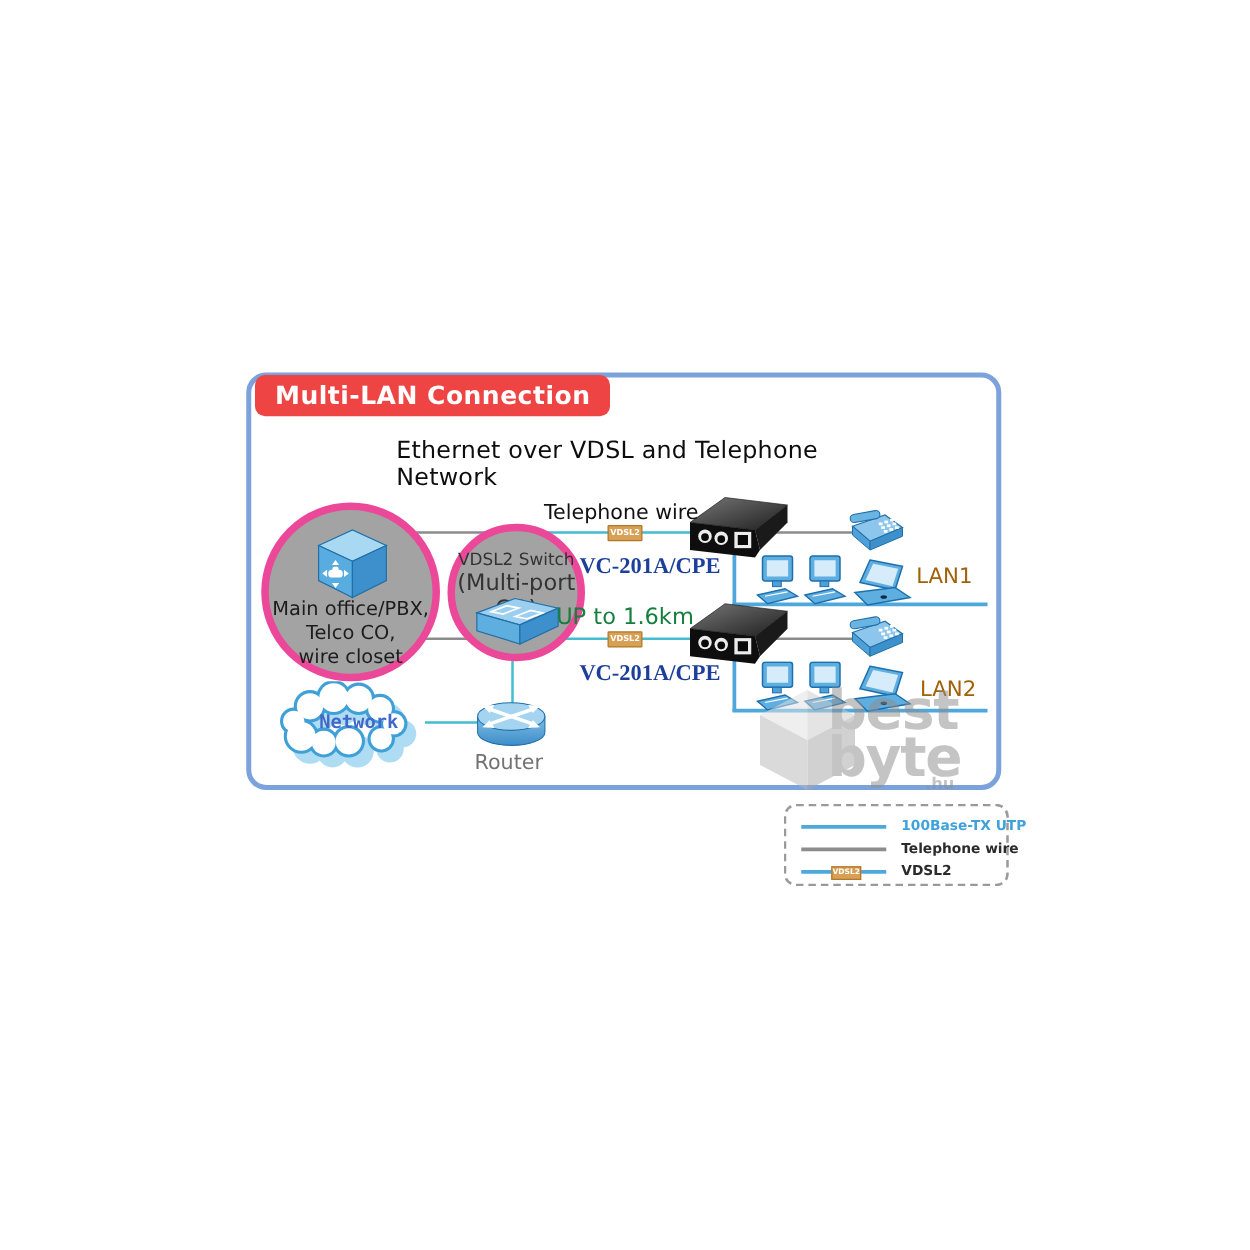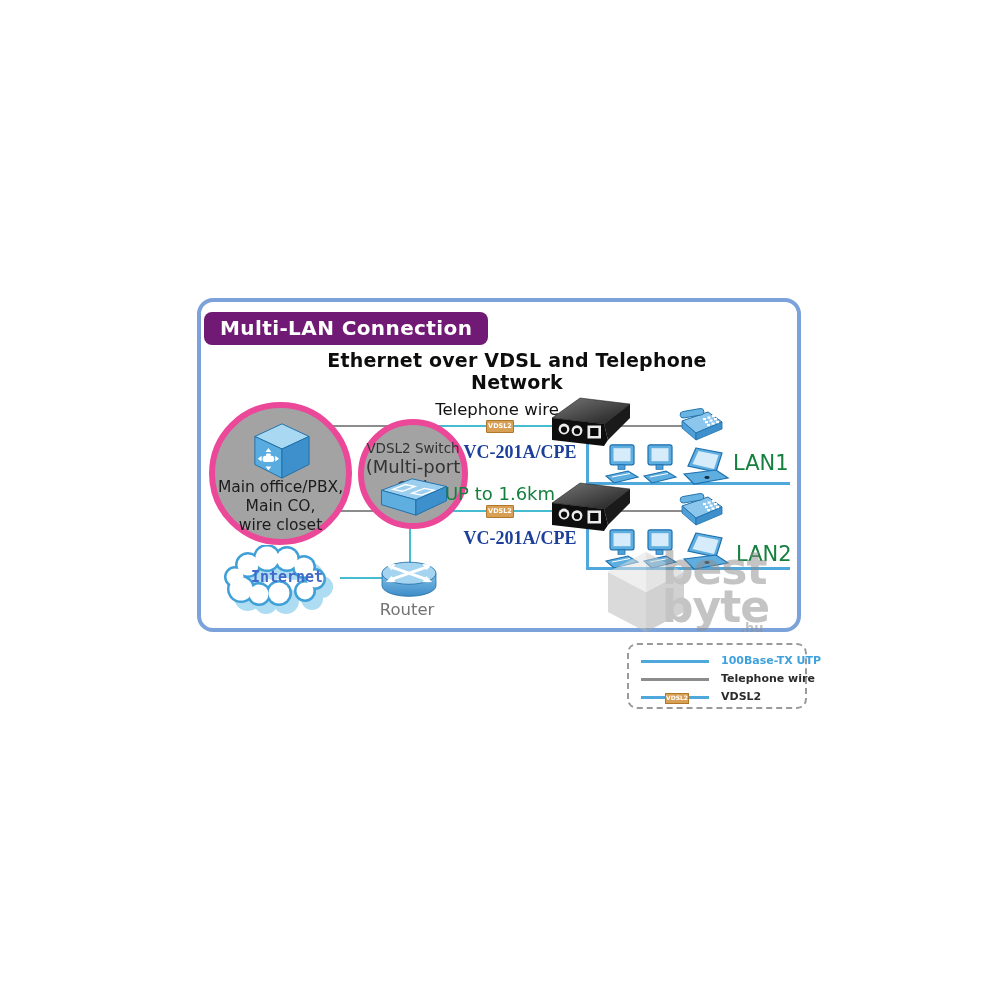--- a/index.html
+++ b/index.html
@@ -1,40 +1,40 @@
 <!DOCTYPE html>
 <html><head>
 <meta charset="utf-8">
 <style>
   html,body{margin:0;padding:0;background:#fff;}
   #canvas{position:relative;width:1000px;height:1000px;background:#fff;overflow:hidden;
           font-family:"DejaVu Sans","Liberation Sans",sans-serif;}
   .abs{position:absolute;}
   
   .frame{left:197px;top:298px;width:596px;height:326px;border:4px solid #7BA2DA;border-radius:16px;background:#fff;}
-  .banner{left:204px;top:312px;height:33px;line-height:33px;padding:0 16px;background:#701a75;
+  .banner{left:204px;top:300px;height:33px;line-height:33px;padding:0 16px;background:#ef4444;
           border-radius:8px;color:#fff;font-size:20px;font-weight:bold;letter-spacing:.4px;z-index:7;}
-  .heading{left:317px;top:349px;width:400px;text-align:center;font-size:19px;color:#0d0d0d;
-           letter-spacing:.2px;z-index:3;font-weight:bold;}
+  .heading{left:317px;top:349px;width:400px;text-align:left;font-size:19px;color:#0d0d0d;
+           letter-spacing:.2px;z-index:3;}
   
   .line{z-index:1;}
   .h2{height:2px;} .v2{width:2px;} .h25{height:3px;} .v25{width:3px;}
   .gray{background:#8C8C8C;} .teal{background:#45BCCF;} .utp{background:#4FA8DC;}
   
   .circle{border:6px solid #ec4899;border-radius:50%;background:#a3a3a3;z-index:2;}
   .pbx-circle{left:209px;top:402px;width:131px;height:131px;}
   .sw-circle{left:358px;top:419px;width:98px;height:98px;}
   .pbx-text{left:0;top:70px;width:100%;text-align:center;font-size:15.5px;line-height:19px;color:#1c1c1c;}
   .sw-text{left:0;top:15px;width:100%;text-align:center;color:#333;}
   .sw-line1{font-size:13.5px;} .sw-line2{font-size:18px;}
   
   .tel-label{left:427px;top:400px;width:140px;text-align:center;font-size:16.5px;color:#111;z-index:3;}
   .dist-label{left:430px;top:483px;width:140px;text-align:center;font-size:18px;color:#15803d;z-index:3;}
   .model{width:130px;text-align:center;font-size:18px;font-weight:bold;color:#1C3F9B;z-index:3;font-family:Liberation Serif, serif;}
-  .lan-label{font-size:21px;color:#15803d;z-index:3;}
+  .lan-label{font-size:17px;color:#a16207;z-index:3;}
   .router-label{left:374px;top:600px;width:66px;text-align:center;font-size:16.5px;color:#737373;z-index:3;}
   .internet-label{left:237px;top:568px;width:100px;text-align:center;font-size:15px;font-weight:bold;
                   color:#4068C8;font-family:"DejaVu Sans Mono","Liberation Mono",monospace;z-index:3;}
   
   .tag{width:26px;height:11px;background:#D8A055;border:1px solid #B07828;border-radius:1px;
        color:#fff;font-size:6.5px;font-weight:bold;text-align:center;line-height:11px;z-index:3;}
   
   .legend{left:627px;top:643px;width:176px;height:62px;border:2px dashed #9a9a9a;border-radius:10px;z-index:2;}
   .legend-line{left:12px;width:68px;height:3px;}
   .legend-label{left:92px;font-size:11px;font-weight:600;color:#2b2b2b;white-space:nowrap;}
@@ -77,21 +77,21 @@
       <polygon points="40,30 68,17 68,46 40,60" fill="#3E90CC" stroke="#2070A8" stroke-width="1"></polygon>
       <polygon points="26,29 23,33 29,33" fill="#fff"></polygon>
       <polygon points="26,52 23,48 29,48" fill="#fff"></polygon>
       <polygon points="15,40 19,37 19,43" fill="#fff"></polygon>
       <polygon points="37,40 33,37 33,43" fill="#fff"></polygon>
       <rect x="20" y="37" width="12" height="6.5" rx="3" fill="#fff"></rect>
       <rect x="23.5" y="34.5" width="5" height="4" rx="1.5" fill="#fff"></rect>
     </svg>
     <div class="abs pbx-text">
       <div>Main office/PBX,</div>
-      <div>Main CO,</div>
+      <div>Telco CO,</div>
       <div>wire closet</div>
     </div>
   </div>
 
   <div class="abs circle sw-circle">
     <div class="abs sw-text">
       <div class="sw-line1">VDSL2 Switch</div>
       <div class="sw-line2">(Multi-port CO)</div>
     </div>
     <svg class="abs icon" style="left:11px;top:50px;" width="78" height="44" viewBox="0 0 80 46">
@@ -254,21 +254,21 @@
         <circle cx="33" cy="20" r="10.5"></circle>
       <circle cx="52" cy="13" r="11.5"></circle>
         <circle cx="72" cy="14" r="10.5"></circle>
         <circle cx="89" cy="22" r="9.5"></circle>
       <circle cx="100" cy="34" r="8.5"></circle>
         <circle cx="90" cy="46" r="8.5"></circle>
         <circle cx="64" cy="48" r="10.5"></circle>
       <circle cx="44" cy="49" r="9.5"></circle>
     </g>
   </svg>
-  <div class="abs internet-label">Internet</div>
+  <div class="abs internet-label">Network</div>
 
   <svg class="abs icon" style="left:376px;top:554px;" width="66" height="50" viewBox="0 0 66 52">
     <defs>
       <linearGradient id="rg" x1="0" y1="0" x2="0" y2="1">
         <stop offset="0" stop-color="#7FC0E8"></stop>
           <stop offset="1" stop-color="#3E8CC8"></stop>
       </linearGradient>
     </defs>
     <path d="M5,20 v13 a28,11 0 0 0 56,0 v-13 z" fill="url(#rg)" stroke="#2070A8" stroke-width="0.9"></path>
     <ellipse cx="33" cy="20" rx="28" ry="11.5" fill="#A5D4F0" stroke="#2070A8" stroke-width="0.9"></ellipse>

